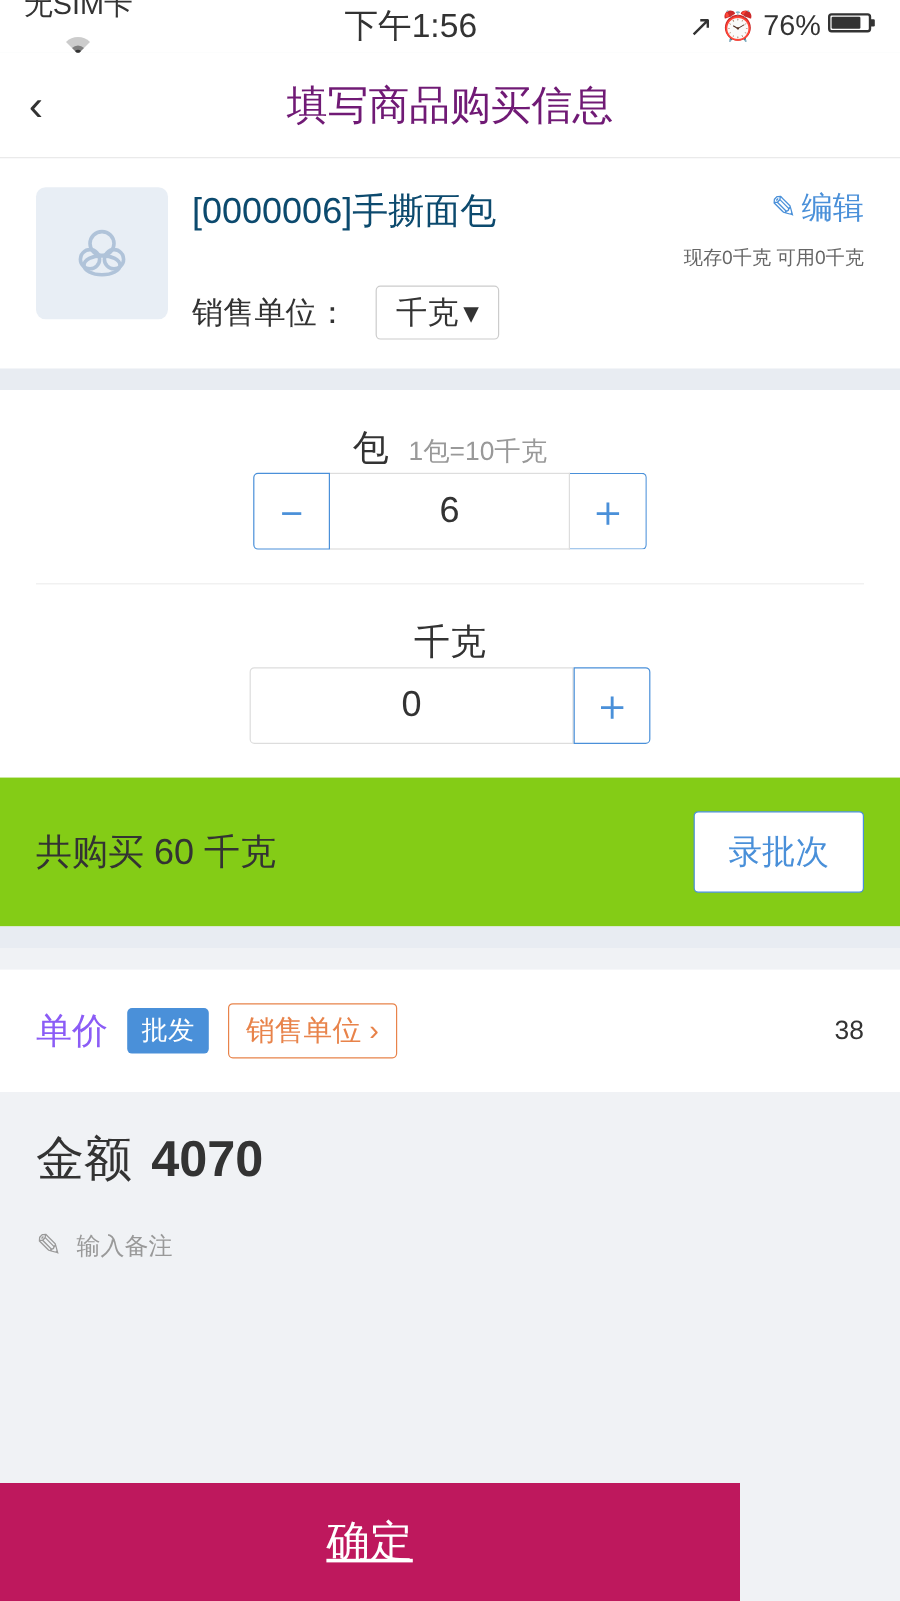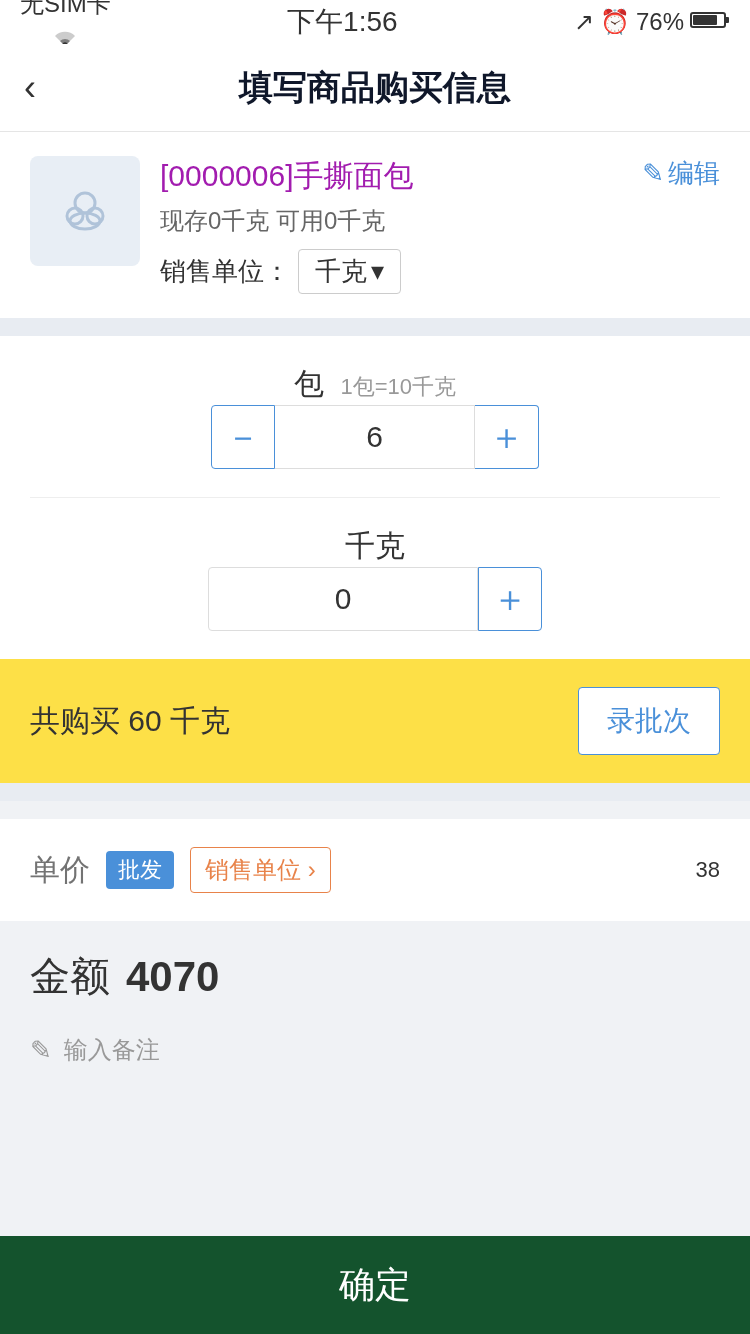--- a/index.html
+++ b/index.html
@@ -42,22 +42,22 @@
     }
     .nav-back {
       position: absolute;
       left: 24px;
       font-size: 36px;
       color: #333;
       cursor: pointer;
     }
     .nav-title {
       font-size: 34px;
-      font-weight: 700;
-      color: #0f172a;
+      font-weight: 400;
+      color: #701a75;
     }
 
     
     .product-card {
       background: #fff;
       margin-top: 0;
       padding: 24px 30px;
       display: flex;
       align-items: flex-start;
       gap: 20px;
@@ -68,26 +68,26 @@
       height: 110px;
       background: #e8eef5;
       border-radius: 8px;
       display: flex;
       align-items: center;
       justify-content: center;
       flex-shrink: 0;
     }
     .product-image svg { width: 60px; height: 60px; opacity: 0.5; }
     .product-info { flex: 1; }
-    .product-name { font-size: 30px; font-weight: 500; color: #a21caf; margin-bottom: 8px; }
-    .product-stock { font-size: 24px; color: #666; margin-bottom: 12px; }
+    .product-name { font-size: 30px; font-weight: 500; color: #0c4a6e; margin-bottom: 8px; }
+    .product-stock { font-size: 16px; color: #666; margin-bottom: 12px; text-align: right; }
     .product-unit {
       display: flex;
       align-items: center;
-      gap: 8px;
+      gap: 23px;
       font-size: 26px;
       color: #333;
     }
     .unit-select {
       border: 1px solid #ccc;
       border-radius: 4px;
       padding: 4px 16px;
       font-size: 26px;
       color: #333;
       background: #fff;
@@ -171,21 +171,21 @@
       border: 1.5px solid #ddd;
       text-align: center;
       font-size: 30px;
       color: #333;
       background: #fff;
       border-radius: 4px 0 0 4px;
     }
 
     
     .total-section {
-      background: #fde047;
+      background: #84cc16;
       padding: 28px 30px;
       display: flex;
       align-items: center;
       justify-content: space-between;
     }
     .total-text {
       font-size: 30px;
       color: #333;
     }
     .batch-btn {
@@ -200,21 +200,21 @@
 
     
     .price-section {
       background: #fff;
       margin-top: 18px;
       padding: 28px 30px;
       display: flex;
       align-items: center;
       gap: 16px;
     }
-    .price-label { font-size: 30px; color: #737373; }
+    .price-label { font-size: 30px; color: #8b5cf6; }
     .price-tag-batch {
       background: #4a90d9;
       color: #fff;
       font-size: 22px;
       padding: 4px 12px;
       border-radius: 4px;
     }
     .price-ref-btn {
       border: 1.5px solid #e8834a;
       color: #e8834a;
@@ -240,43 +240,44 @@
       margin-bottom: 20px;
     }
     .amount-label { font-size: 40px; color: #333; }
     .amount-value { font-size: 42px; font-weight: 600; color: #333; }
     .remark-row {
       display: flex;
       align-items: center;
       gap: 12px;
       padding: 10px 0 30px;
     }
-    .remark-text { font-size: 24px; color: #999; }
+    .remark-text { font-size: 20px; color: #999; }
 
     
     .bottom-spacer {
       flex: 1;
       background: #f0f2f5;
       min-height: 280px;
     }
 
     
     .confirm-btn {
       position: fixed;
       bottom: 0;
       left: 0;
-      width: 750px;
+      width: 616px;
       height: 98px;
-      background: #14532d;
+      background: #be185d;
       color: #fff;
       font-size: 36px;
       display: flex;
       align-items: center;
       justify-content: center;
       cursor: pointer;
+      text-decoration: underline;
     }
   </style>
 </head>
 <body>
 
 <div class="status-bar">
   <div class="status-left">
     <span>无SIM卡</span>
     <span>
       <svg width="28" height="20" viewBox="0 0 28 20" fill="none">

